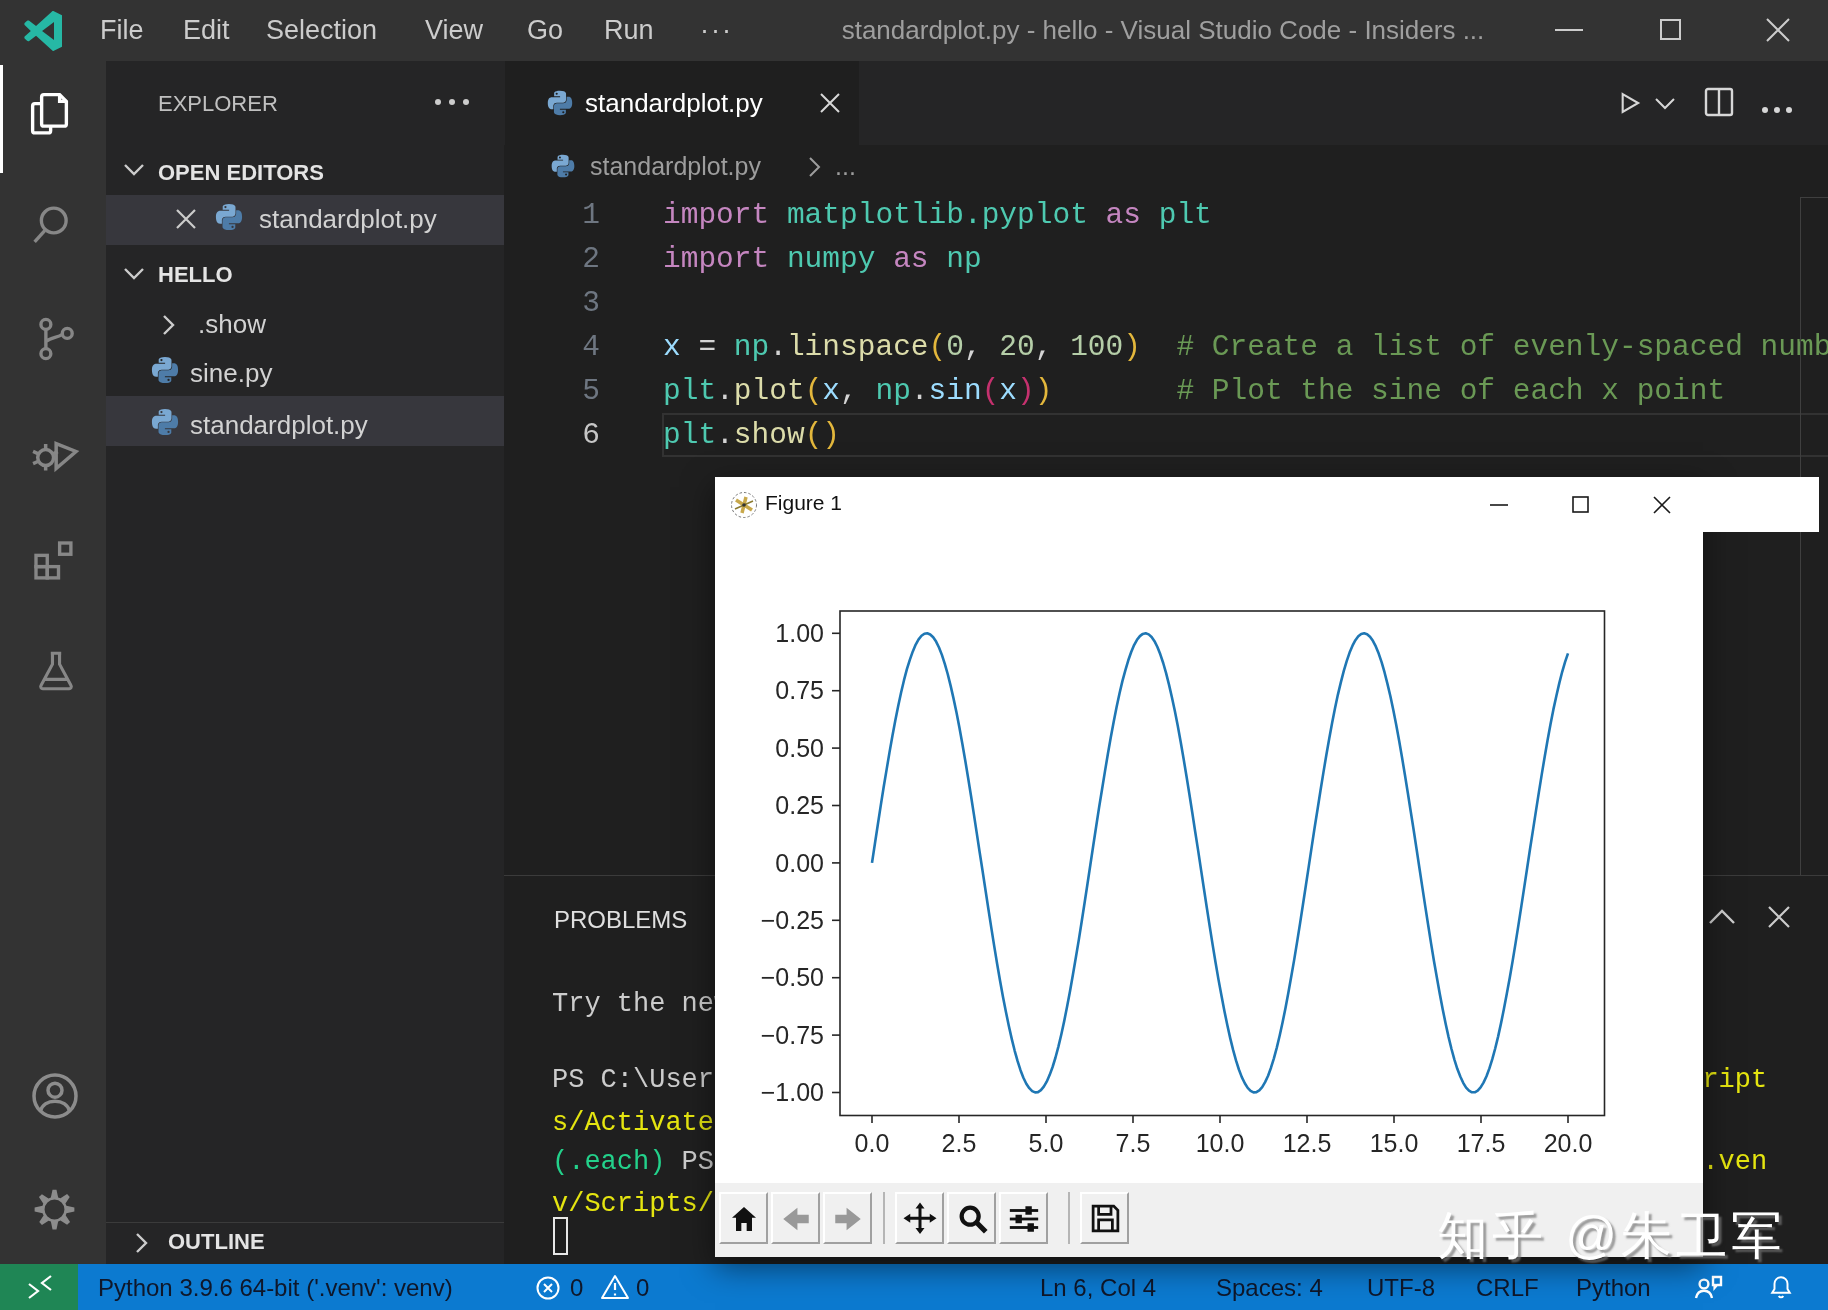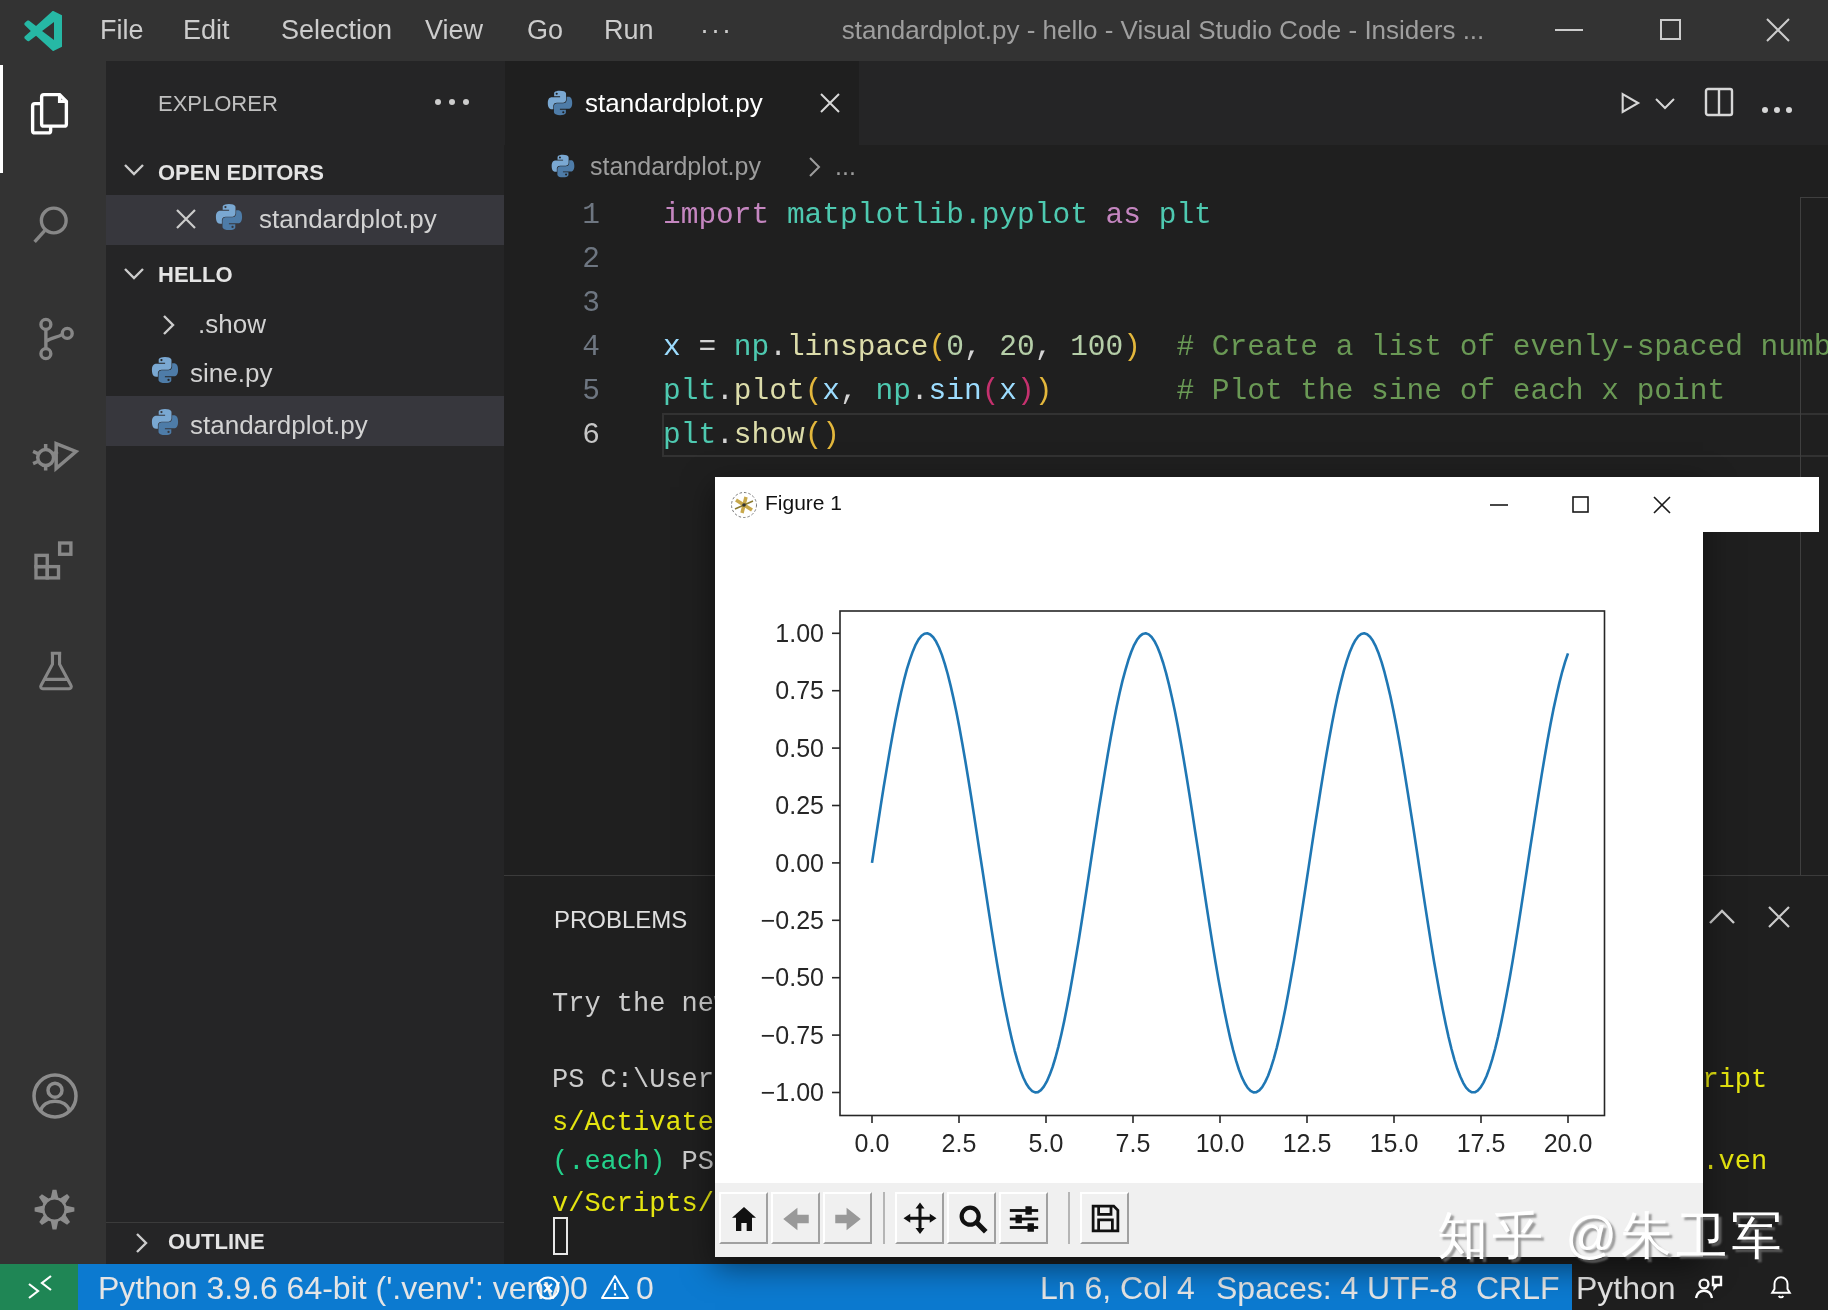--- a/index.html
+++ b/index.html
@@ -16,41 +16,41 @@
 .sechead{font-weight:bold;font-size:22px;color:#e4e4e4}
 #editorbg{position:absolute;left:504px;top:61px;width:1324px;height:1204px;background:#1f1f1f}
 #tabstrip{position:absolute;left:504px;top:61px;width:1324px;height:84px;background:#252526}
 #tab1{position:absolute;left:1px;top:0;width:354px;height:84px;background:#1f1f1f;color:#ffffff;font-size:26px}
 #breadcrumbs{position:absolute;left:504px;top:145px;width:1324px;height:48px;color:#9d9d9d;font-size:25px}
 #code{position:absolute;left:504px;top:193px;width:1324px;height:682px;font-family:"Liberation Mono",monospace;font-size:29.5px;white-space:pre}
 .cl{position:absolute;height:44px;line-height:44px;white-space:pre}
 .gut{position:absolute;width:96px;text-align:right;color:#6e7681;height:44px;line-height:44px}
 #panel{position:absolute;left:504px;top:875px;width:1324px;height:390px;background:#1f1f1f;border-top:1px solid #3b3b3b}
 .term{position:absolute;left:48px;font-family:"Liberation Mono",monospace;font-size:27px;color:#cccccc;white-space:pre;height:42px;line-height:42px}
-#statusbar{position:absolute;left:0;top:1264px;width:1572px;height:46px;background:#0c7ad0;color:#e5e5e5;font-size:32px}
+#statusbar{position:absolute;left:0;top:1264px;width:1828px;height:46px;background:#0c7ad0;color:#0f172a;font-size:24px}
 #remoteseg{position:absolute;left:0;top:0;width:78px;height:46px;background:#1f8655}
 .st{position:absolute;top:0;height:46px;line-height:48px;white-space:nowrap}
 #figwin{position:absolute;left:715px;top:477px;width:988px;height:780px;background:#ffffff;box-shadow:0 10px 30px rgba(0,0,0,0.5)}
 #figtitle{position:absolute;left:0;top:0;width:1104px;height:55px;background:#ffffff;color:#111111;font-size:21px}
 #figtoolbar{position:absolute;left:0;top:706px;width:988px;height:74px;background:#f0f0f0}
 .tbtn{position:absolute;top:9px;width:49px;height:52px;background:#f0f0f0;border-top:2px solid #ffffff;border-left:2px solid #ffffff;border-right:2px solid #a0a0a0;border-bottom:2px solid #a0a0a0}
 .tsep{position:absolute;top:9px;width:2px;height:52px;background:#b5b5b5}
 #watermark{position:absolute;left:1437px;top:1202px;width:400px;color:#ffffff;font-size:51px;letter-spacing:4px;white-space:nowrap;text-shadow:3px 3px 2px rgba(115,115,115,0.7);z-index:50}
 .ch{stroke:#cccccc;stroke-width:2.4;fill:none}
 </style>
 </head>
 <body>
 
 <div id="titlebar">
  <svg class="abs" style="left:22px;top:11px" width="40" height="40" viewBox="0 0 100 100">
       <path fill="#26b8a5" fill-rule="evenodd" d="M75.9 99.5c1.2.5 2.6.4 3.8-.2l20.5-9.9c2.2-1 3.6-3.3 3.6-5.7V16.2c0-2.4-1.4-4.6-3.6-5.7L79.7.7c-1.5-.7-3.3-.5-4.7.5-.2.1-.4.3-.6.5L35.1 37.4 18 24.4c-1.6-1.2-3.8-1.1-5.3.2l-5.5 5c-1.8 1.6-1.8 4.5 0 6.1L22 49.9 7.2 63.4c-1.8 1.6-1.8 4.5 0 6.1l5.5 5c1.5 1.3 3.7 1.4 5.3.2l17.1-13 39.3 35.8c.4.5 1 .8 1.5 1zM80 27.3L50.2 49.9 80 72.5v-45.2z"></path>
     </svg>
  <div class="menu" style="left:100px">File</div>
  <div class="menu" style="left:183px">Edit</div>
- <div class="menu" style="left:281px">Selection</div>
+ <div class="menu" style="left:266px">Selection</div>
  <div class="menu" style="left:425px">View</div>
  <div class="menu" style="left:527px">Go</div>
  <div class="menu" style="left:604px">Run</div>
  <div class="menu" style="left:700px;letter-spacing:2px">···</div>
  <div id="titletext">standardplot.py - hello - Visual Studio Code - Insiders ...</div>
  <svg class="abs" style="left:1555px;top:0" width="28" height="61">
       <line x1="0" y1="30" x2="28" y2="30" stroke="#cccccc" stroke-width="2"></line>
     </svg>
  <svg class="abs" style="left:1660px;top:0" width="22" height="61">
       <rect x="1" y="20" width="19" height="19" fill="none" stroke="#cccccc" stroke-width="2"></rect>
@@ -204,20 +204,21 @@
 </div>
 <div id="code">
  <div class="abs" style="left:158px;top:220px;width:1166px;height:44px;border:2px solid #323232;border-right:none"></div>
  <div class="gut" style="top:0">1</div>
  <div class="gut" style="top:44px">2</div>
  <div class="gut" style="top:88px">3</div>
  <div class="gut" style="top:132px">4</div>
  <div class="gut" style="top:176px">5</div>
  <div class="gut" style="top:220px;color:#c6c6c6">6</div>
  <div class="cl" style="left:159px;top:0"><span style="color:#c586c0">import</span> <span style="color:#4ec9b0">matplotlib.pyplot</span> <span style="color:#c586c0">as</span> <span style="color:#4ec9b0">plt</span></div>
+ <div class="cl" style="left:159px;top:44px"><span style="color:#c586c0">import</span> <span style="color:#4ec9b0">numpy</span> <span style="color:#c586c0">as</span> <span style="color:#4ec9b0">np</span></div>
  <div class="cl" style="left:159px;top:132px"><span style="color:#9cdcfe">x</span> <span style="color:#d4d4d4">=</span> <span style="color:#4ec9b0">np</span><span style="color:#d4d4d4">.</span><span style="color:#dcdcaa">linspace</span><span style="color:#e3b73c">(</span><span style="color:#b5cea8">0</span><span style="color:#d4d4d4">,</span> <span style="color:#b5cea8">20</span><span style="color:#d4d4d4">,</span> <span style="color:#b5cea8">100</span><span style="color:#e3b73c">)</span>  <span style="color:#6a9955"># Create a list of evenly-spaced numbers over the interval</span></div>
  <div class="cl" style="left:159px;top:176px"><span style="color:#4ec9b0">plt</span><span style="color:#d4d4d4">.</span><span style="color:#dcdcaa">plot</span><span style="color:#e3b73c">(</span><span style="color:#9cdcfe">x</span><span style="color:#d4d4d4">,</span> <span style="color:#4ec9b0">np</span><span style="color:#d4d4d4">.</span><span style="color:#9cdcfe">sin</span><span style="color:#c5316e">(</span><span style="color:#9cdcfe">x</span><span style="color:#c5316e">)</span><span style="color:#e3b73c">)</span>       <span style="color:#6a9955"># Plot the sine of each x point</span></div>
  <div class="cl" style="left:159px;top:220px"><span style="color:#4ec9b0">plt</span><span style="color:#d4d4d4">.</span><span style="color:#dcdcaa">show</span><span style="color:#e3b73c">()</span></div>
  <div class="abs" style="left:1296px;top:4px;width:28px;height:1px;background:#3f3f3f"></div>
  <div class="abs" style="left:1296px;top:4px;width:1px;height:678px;background:#3f3f3f"></div>
 </div>
 
 <div id="panel">
  <div class="abs" style="left:50px;top:30px;font-size:24px;color:#e0e0e0">PROBLEMS</div>
  <svg class="abs" style="left:1203px;top:30px" width="30" height="22">

